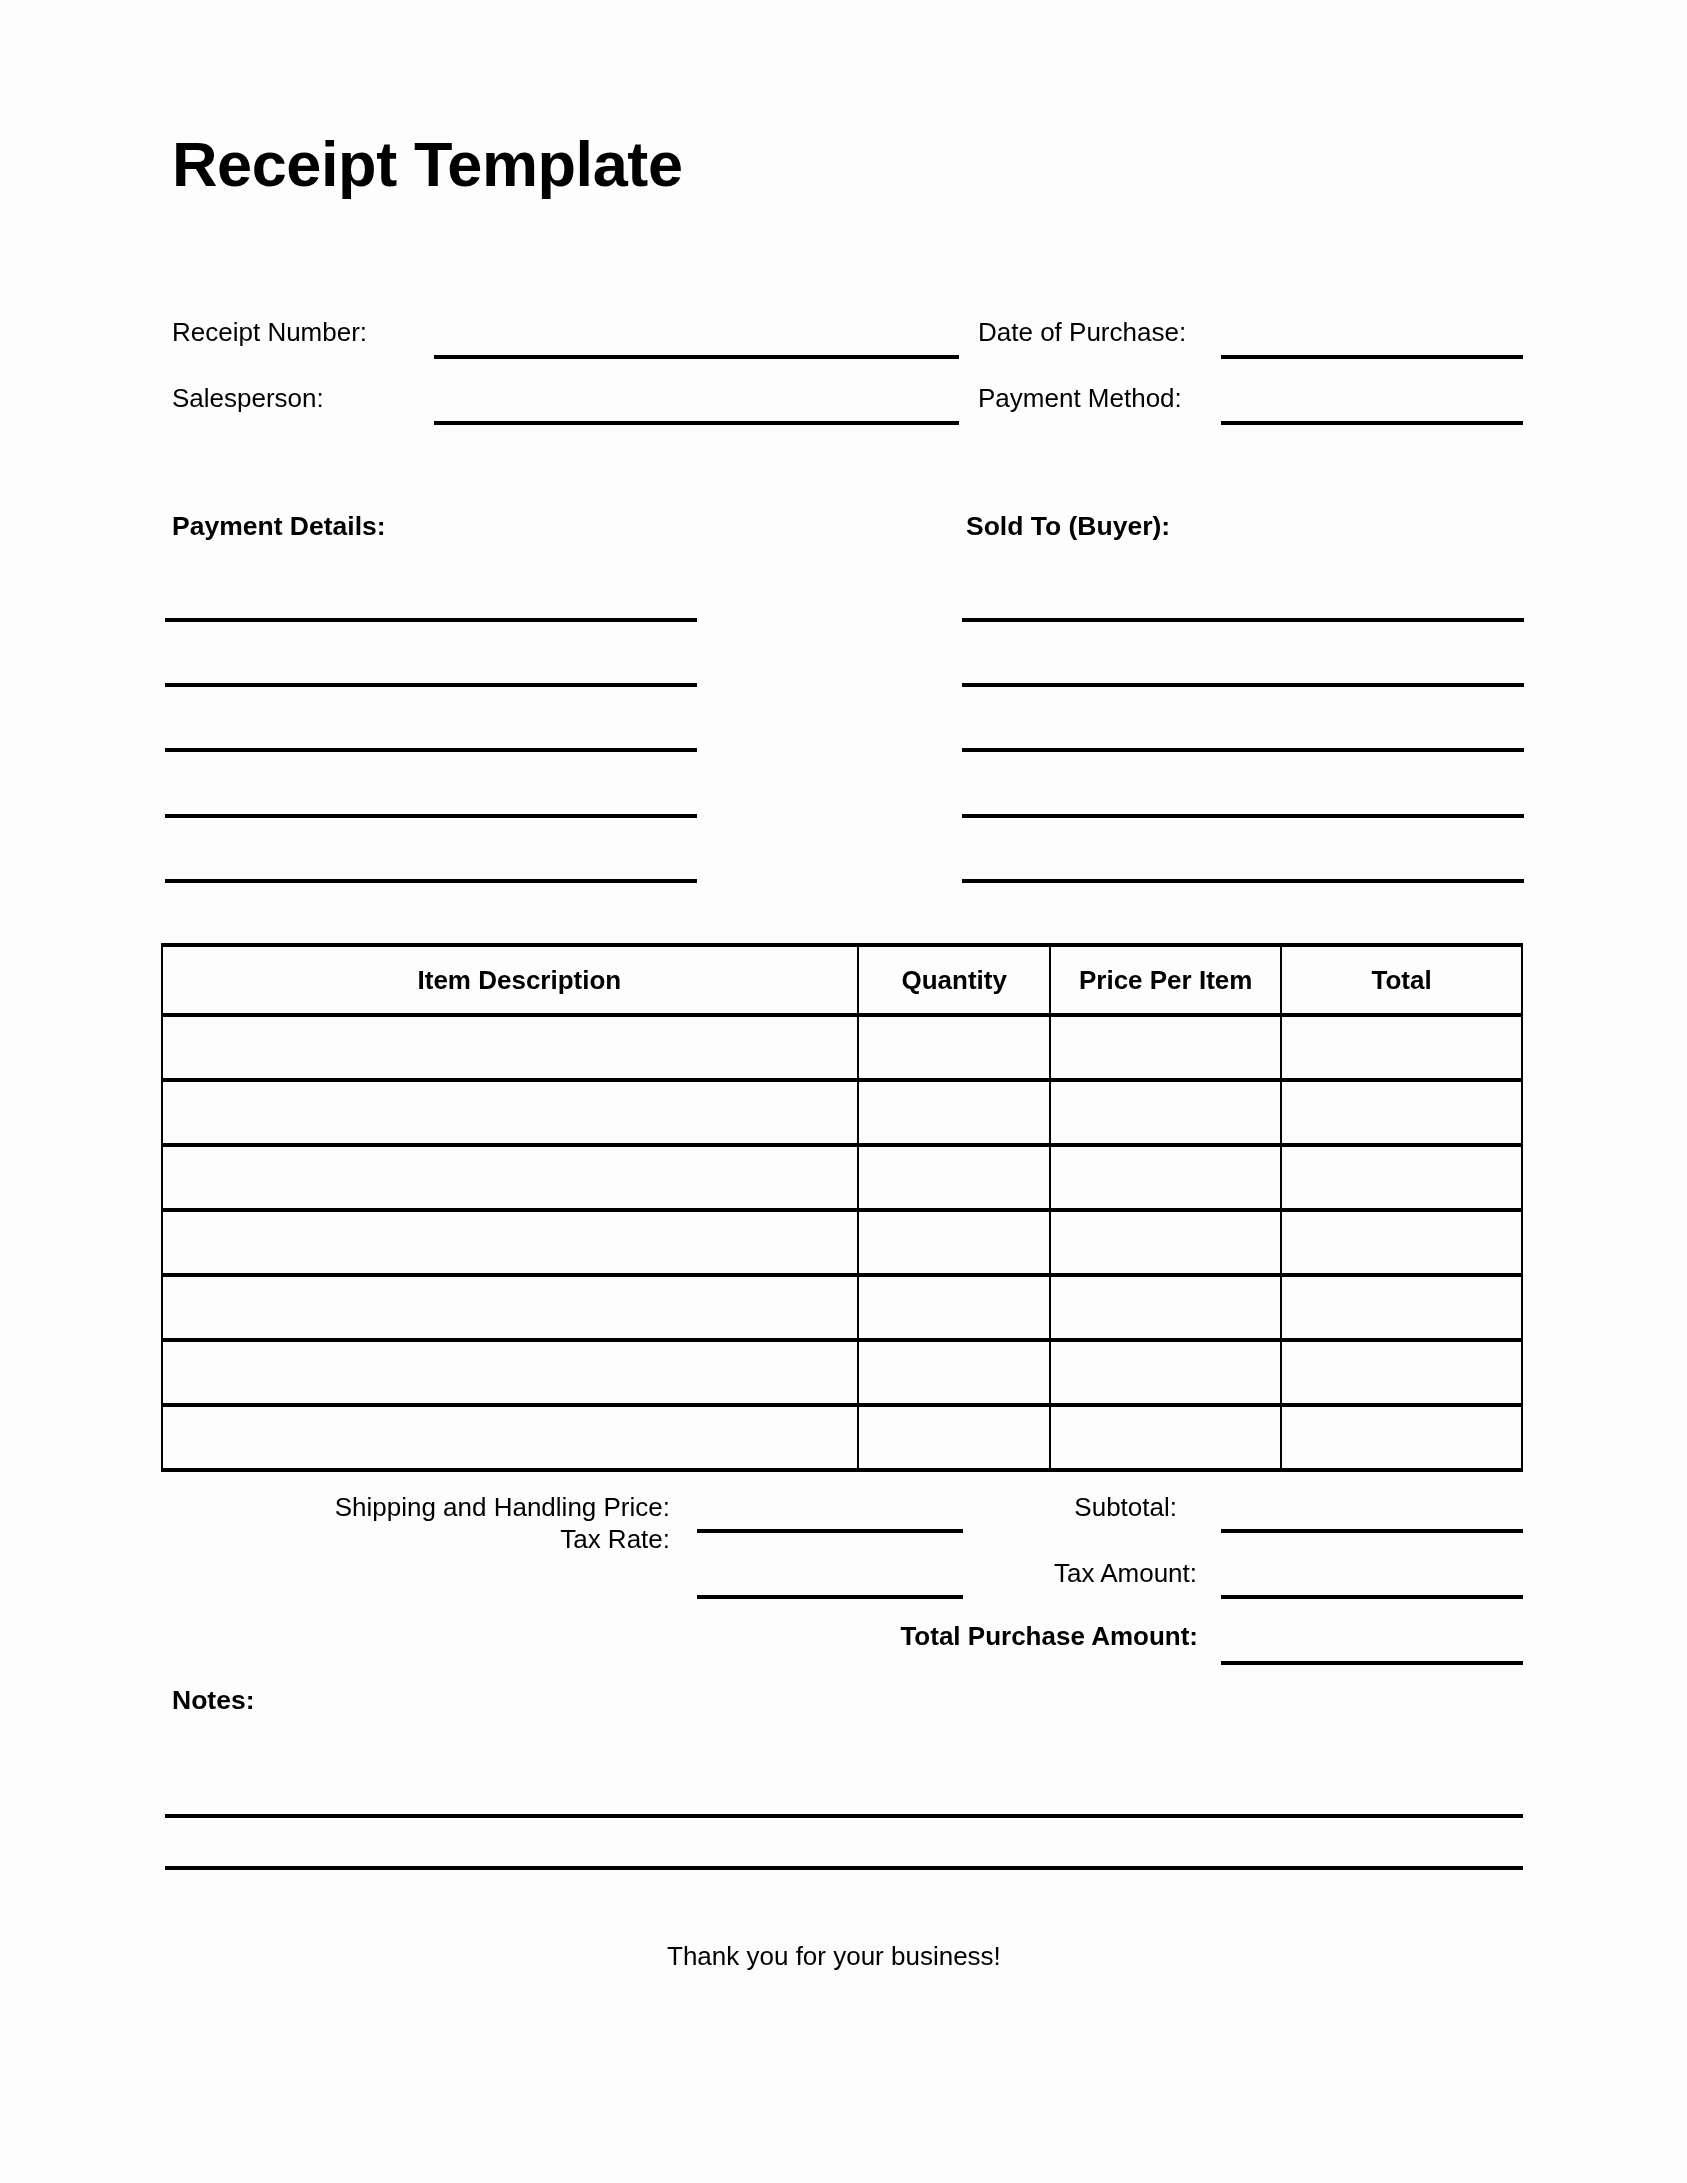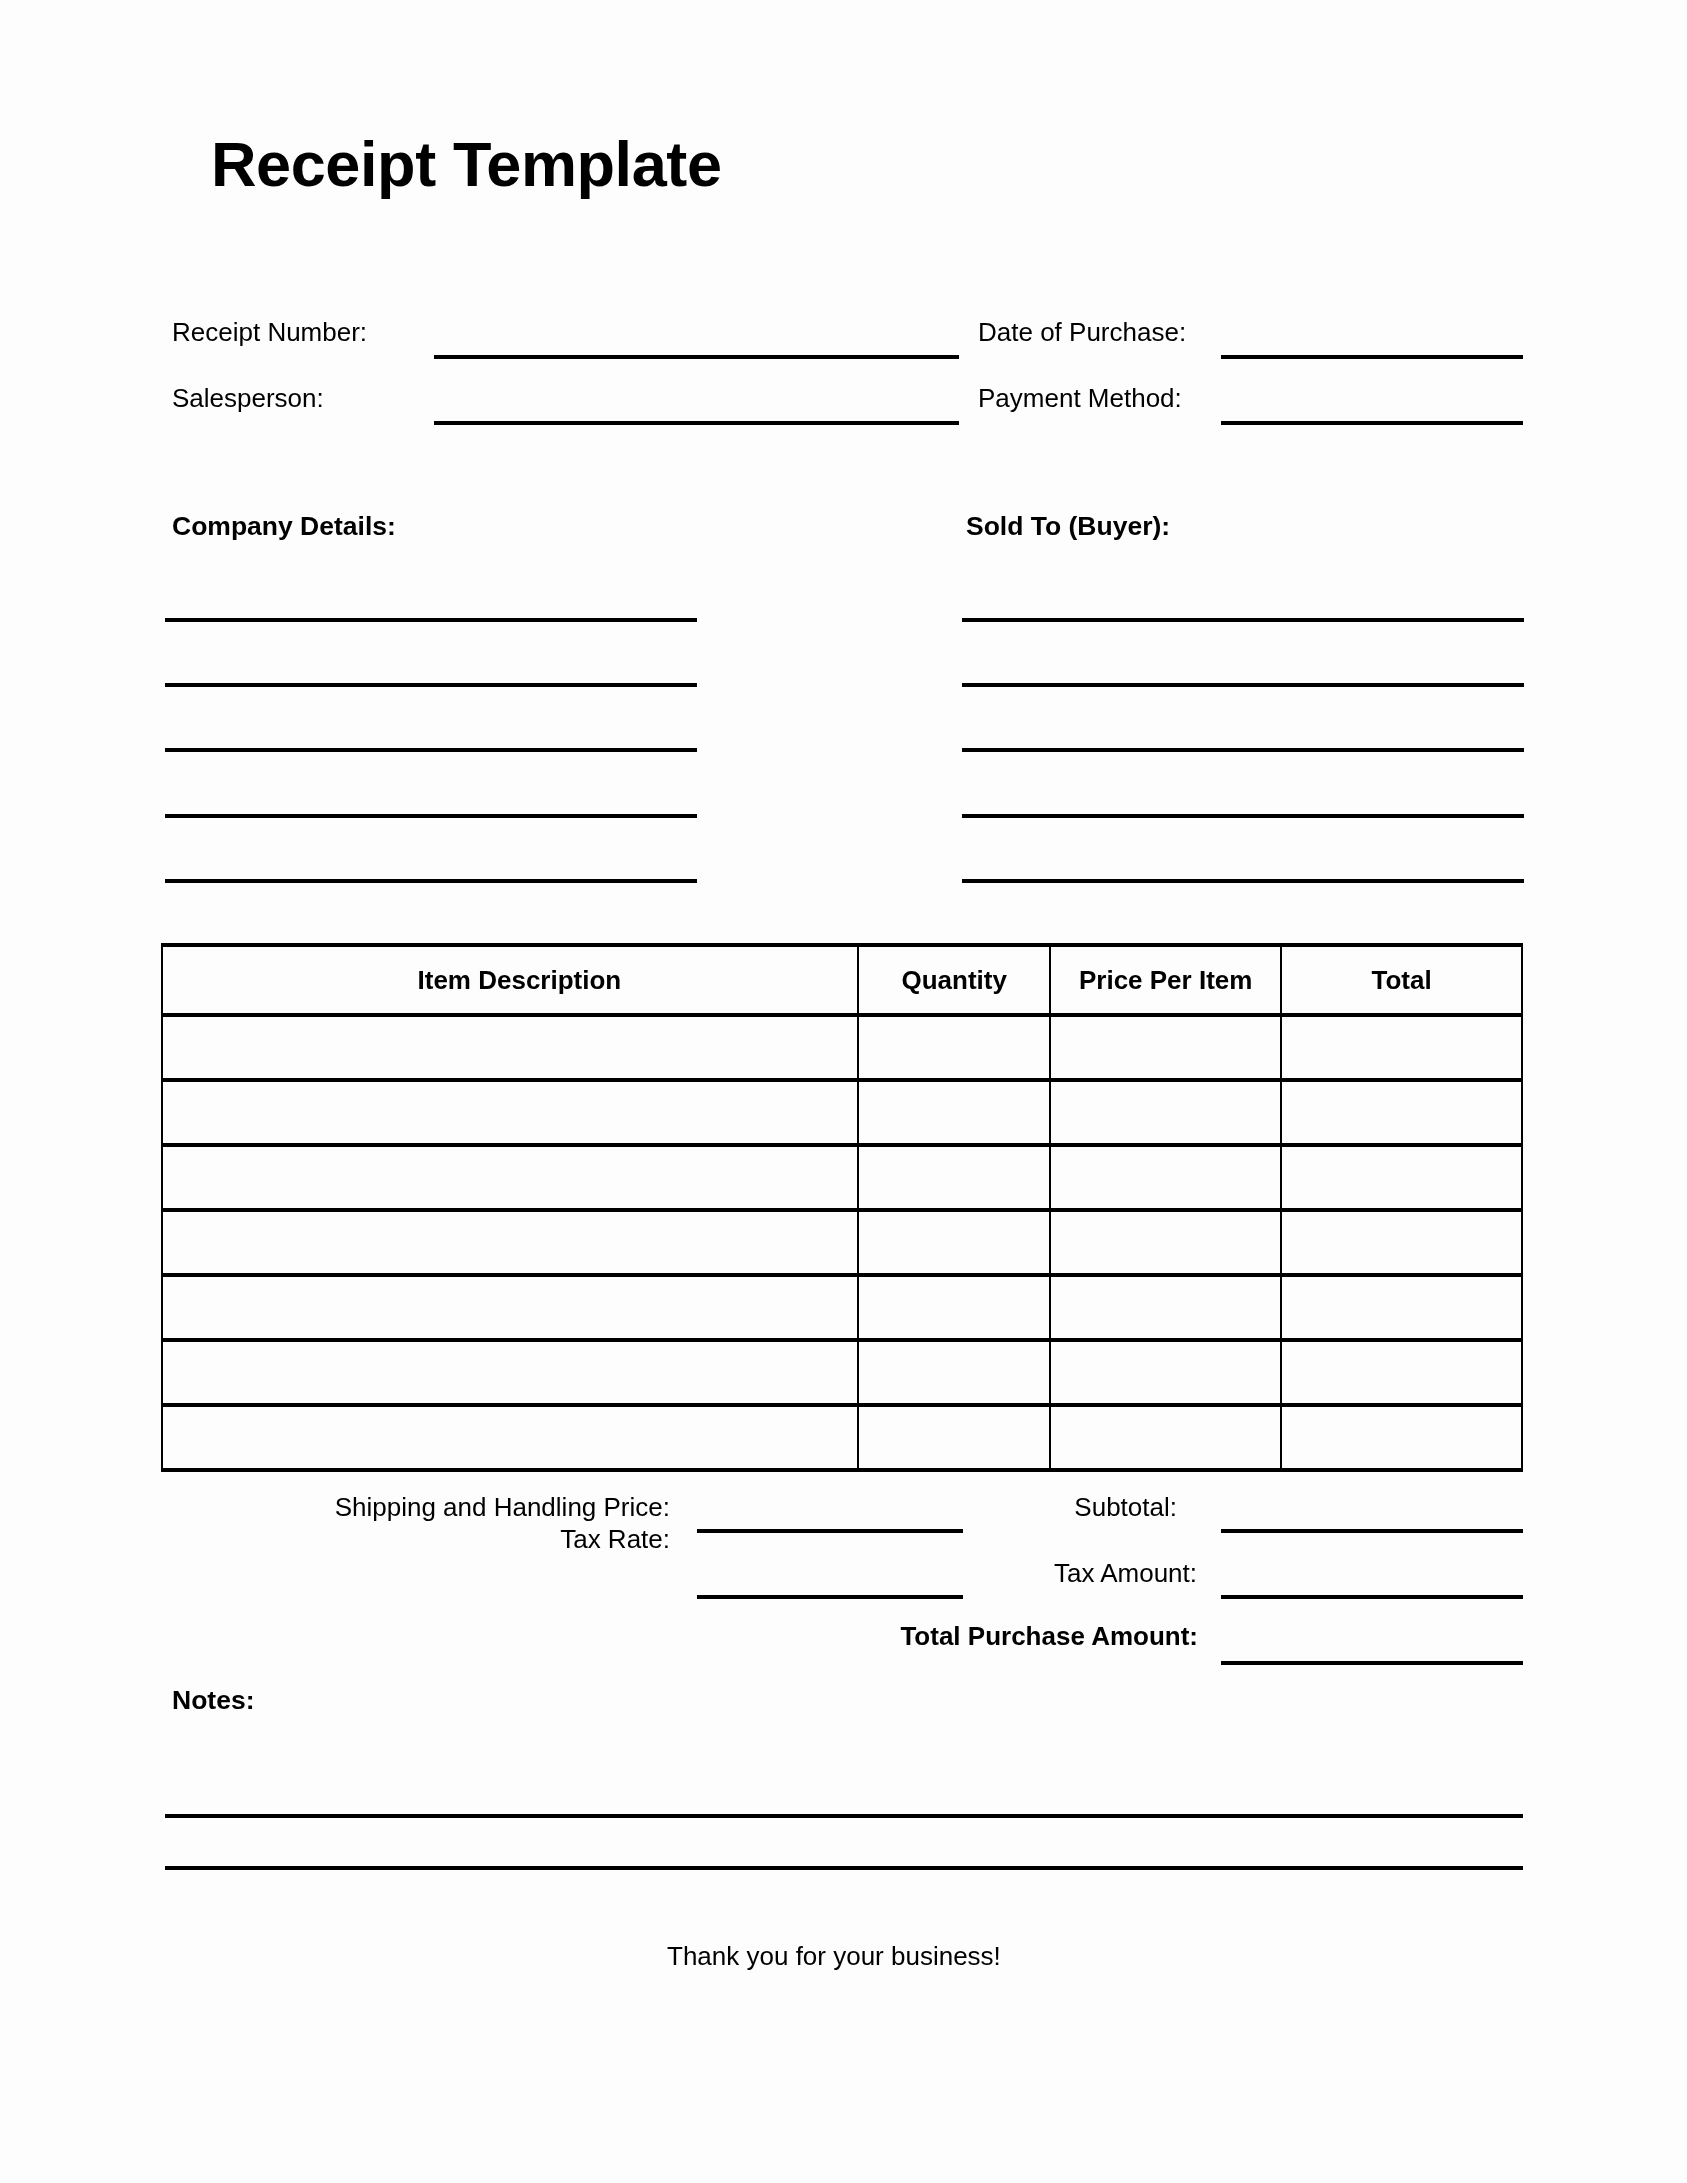--- a/index.html
+++ b/index.html
@@ -29,21 +29,20 @@
   
   .title {
     position: absolute;
     left: 172px;
     top: 131px;
     font-size: 63px;
     font-weight: 700;
     letter-spacing: -0.4px;
     line-height: 1.05;
     white-space: nowrap;
-    margin-left: 39px;
   }
 
   
   .rule {
     position: absolute;
     height: 4.1px;
     background: #000000;
   }
 
   
@@ -165,21 +164,21 @@
 
   <div class="hdr-label" style="left:172px; top:385px;">Salesperson:</div>
   <div class="rule" style="left:434px; top:421px; width:525px;"></div>
 
   <div class="hdr-label" style="left:978px; top:319px;">Date of Purchase:</div>
   <div class="rule" style="left:1221px; top:355px; width:302px;"></div>
 
   <div class="hdr-label" style="left:978px; top:385px;">Payment Method:</div>
   <div class="rule" style="left:1221px; top:421px; width:302px;"></div>
 
-  <div class="sec-head" style="left:172px; top:513px;">Company Details:</div>
+  <div class="sec-head" style="left:172px; top:513px;">Payment Details:</div>
 
   <div class="rule" style="left:165px; top:618px; width:532px;"></div>
   <div class="rule" style="left:165px; top:683px; width:532px;"></div>
   <div class="rule" style="left:165px; top:748px; width:532px;"></div>
   <div class="rule" style="left:165px; top:814px; width:532px;"></div>
   <div class="rule" style="left:165px; top:879px; width:532px;"></div>
 
   <div class="sec-head" style="left:966px; top:513px;">Sold To (Buyer):</div>
 
   <div class="rule" style="left:962px; top:618px; width:562px;"></div>

